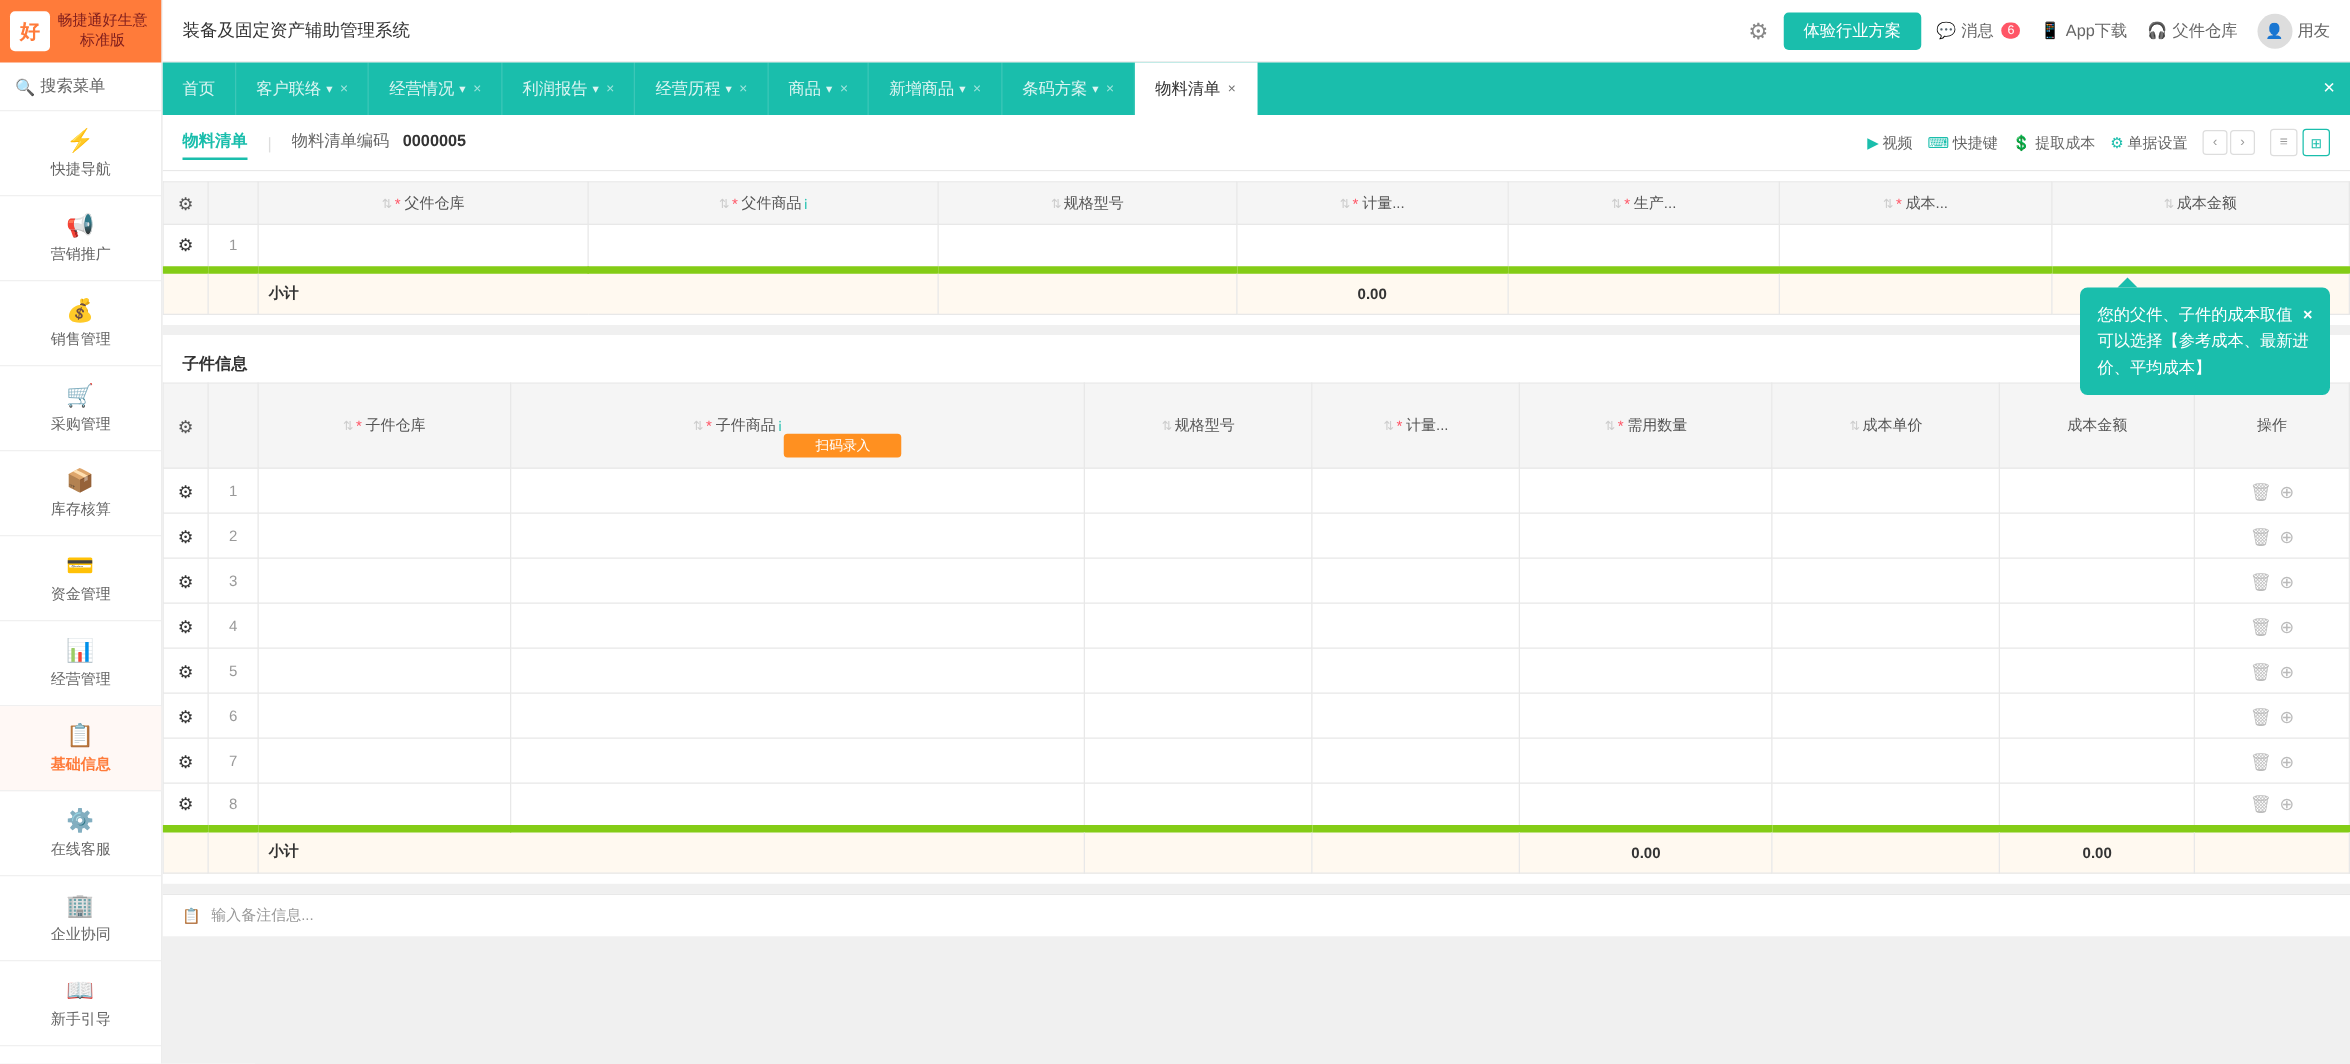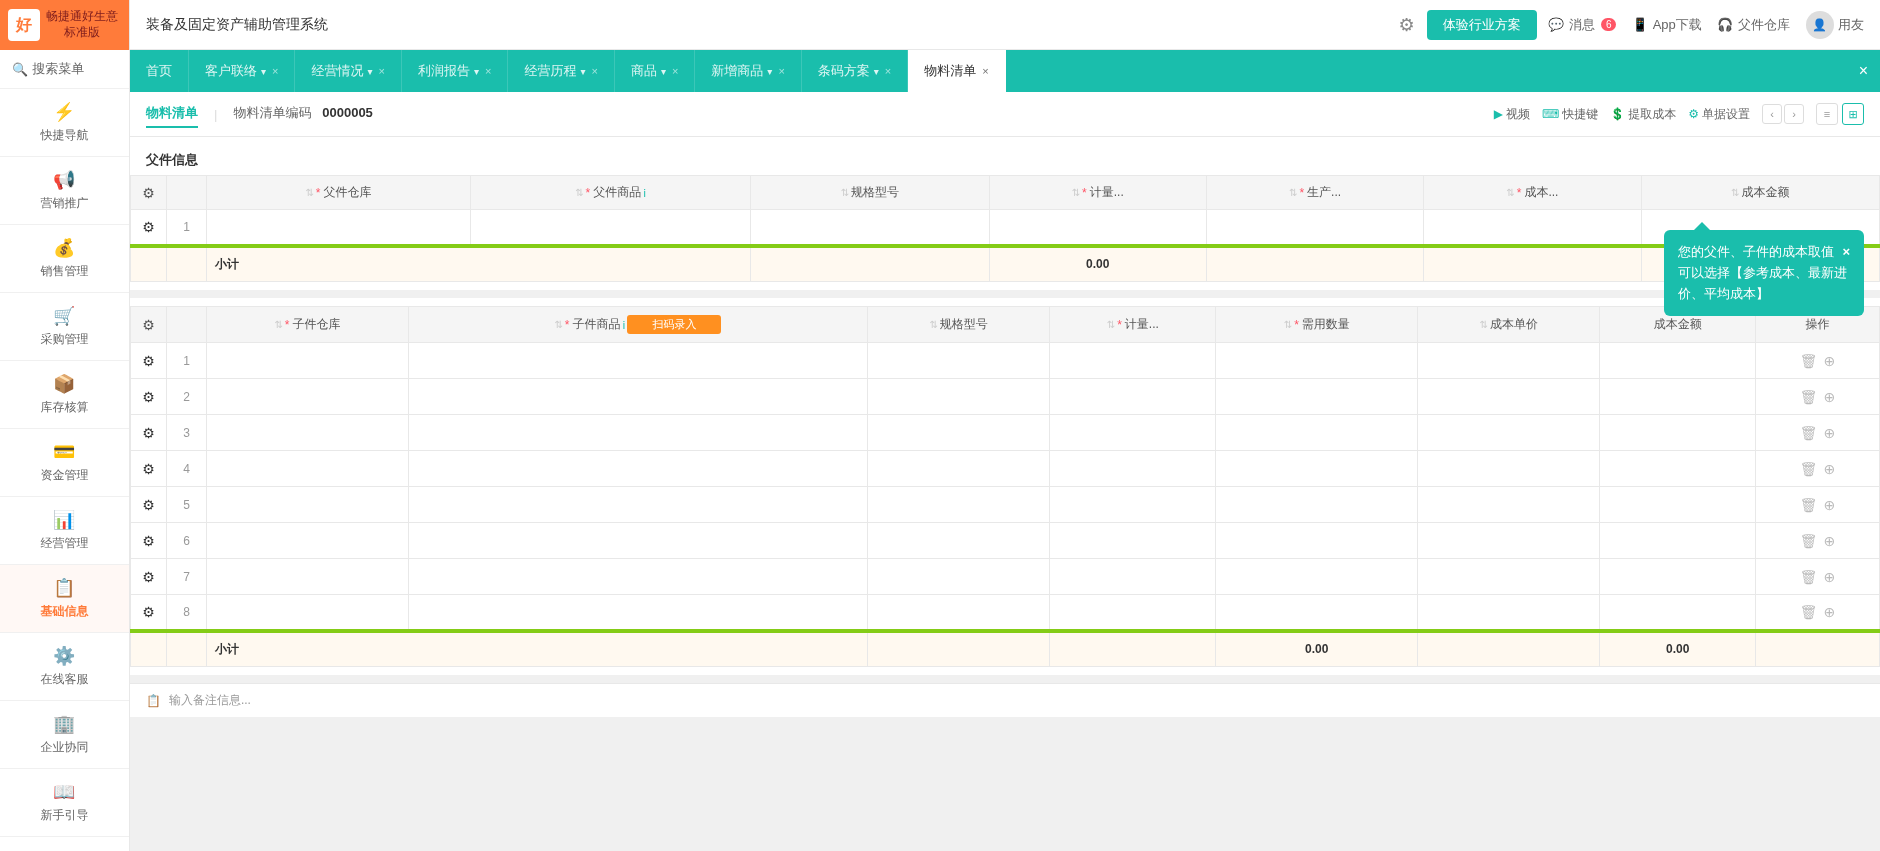--- a/index.html
+++ b/index.html
@@ -134,32 +134,32 @@
     }
     .data-table td {
       border: 1px solid #e8e8e8;
       padding: 6px;
       text-align: center;
       color: #333;
       height: 36px;
     }
     .data-table .row-num { color: #999; width: 40px; }
     .data-table .subtotal { background: #fff9f0; font-weight: bold; color: #666; }
-    .data-table .subtotal td { border-top: 4px solid #84cc16; }
+    .data-table .subtotal td { border-top: 6px solid #84cc16; }
     .required-star { color: #f56; margin-right: 1px; }
     .col-gear { width: 36px; }
     .col-num { width: 36px; }
 
     .settings-icon-cell { color: #bbb; font-size: 14px; cursor: pointer; }
 
     
     .scan-btn {
       background: #ff9020;
       color: #fff; border: none; border-radius: 3px;
-      padding: 2px 25px; font-size: 11px; cursor: pointer;
+      padding: 2px 25px; font-size: 11px; cursor: pointer; margin-top: 32px;
     }
 
     
     .action-icons { display: flex; gap: 6px; justify-content: center; }
     .action-icon { color: #bbb; cursor: pointer; font-size: 14px; }
 
     
     .tooltip-popup {
       position: absolute;
       top: 140px;
@@ -370,21 +370,20 @@
           <div class="nav-arrow">›</div>
         </div>
         <div class="view-icons">
           <div class="view-icon">≡</div>
           <div class="view-icon active">⊞</div>
         </div>
       </div>
     </div>
 
     <div class="section">
-      <div class="section-title">父件信息</div>
       <table class="data-table">
         <thead>
           <tr>
             <th class="col-gear settings-icon-cell">⚙</th>
             <th class="col-num"></th>
             <th>
               <div class="th-sortable">
                 <span class="sort-icon">⇅</span>
                 <span class="required-star">*</span>
                 <span>父件仓库</span>
@@ -453,20 +452,21 @@
             <td>0.00</td>
             <td></td>
             <td></td>
             <td>0.00</td>
           </tr>
         </tbody>
       </table>
     </div>
 
     <div class="section" style="margin-top:8px;">
+      <div class="section-title">子件信息</div>
       <table class="data-table">
         <thead>
           <tr>
             <th class="col-gear settings-icon-cell">⚙</th>
             <th class="col-num"></th>
             <th>
               <div class="th-sortable">
                 <span class="sort-icon">⇅</span>
                 <span class="required-star">*</span>
                 <span>子件仓库</span>

